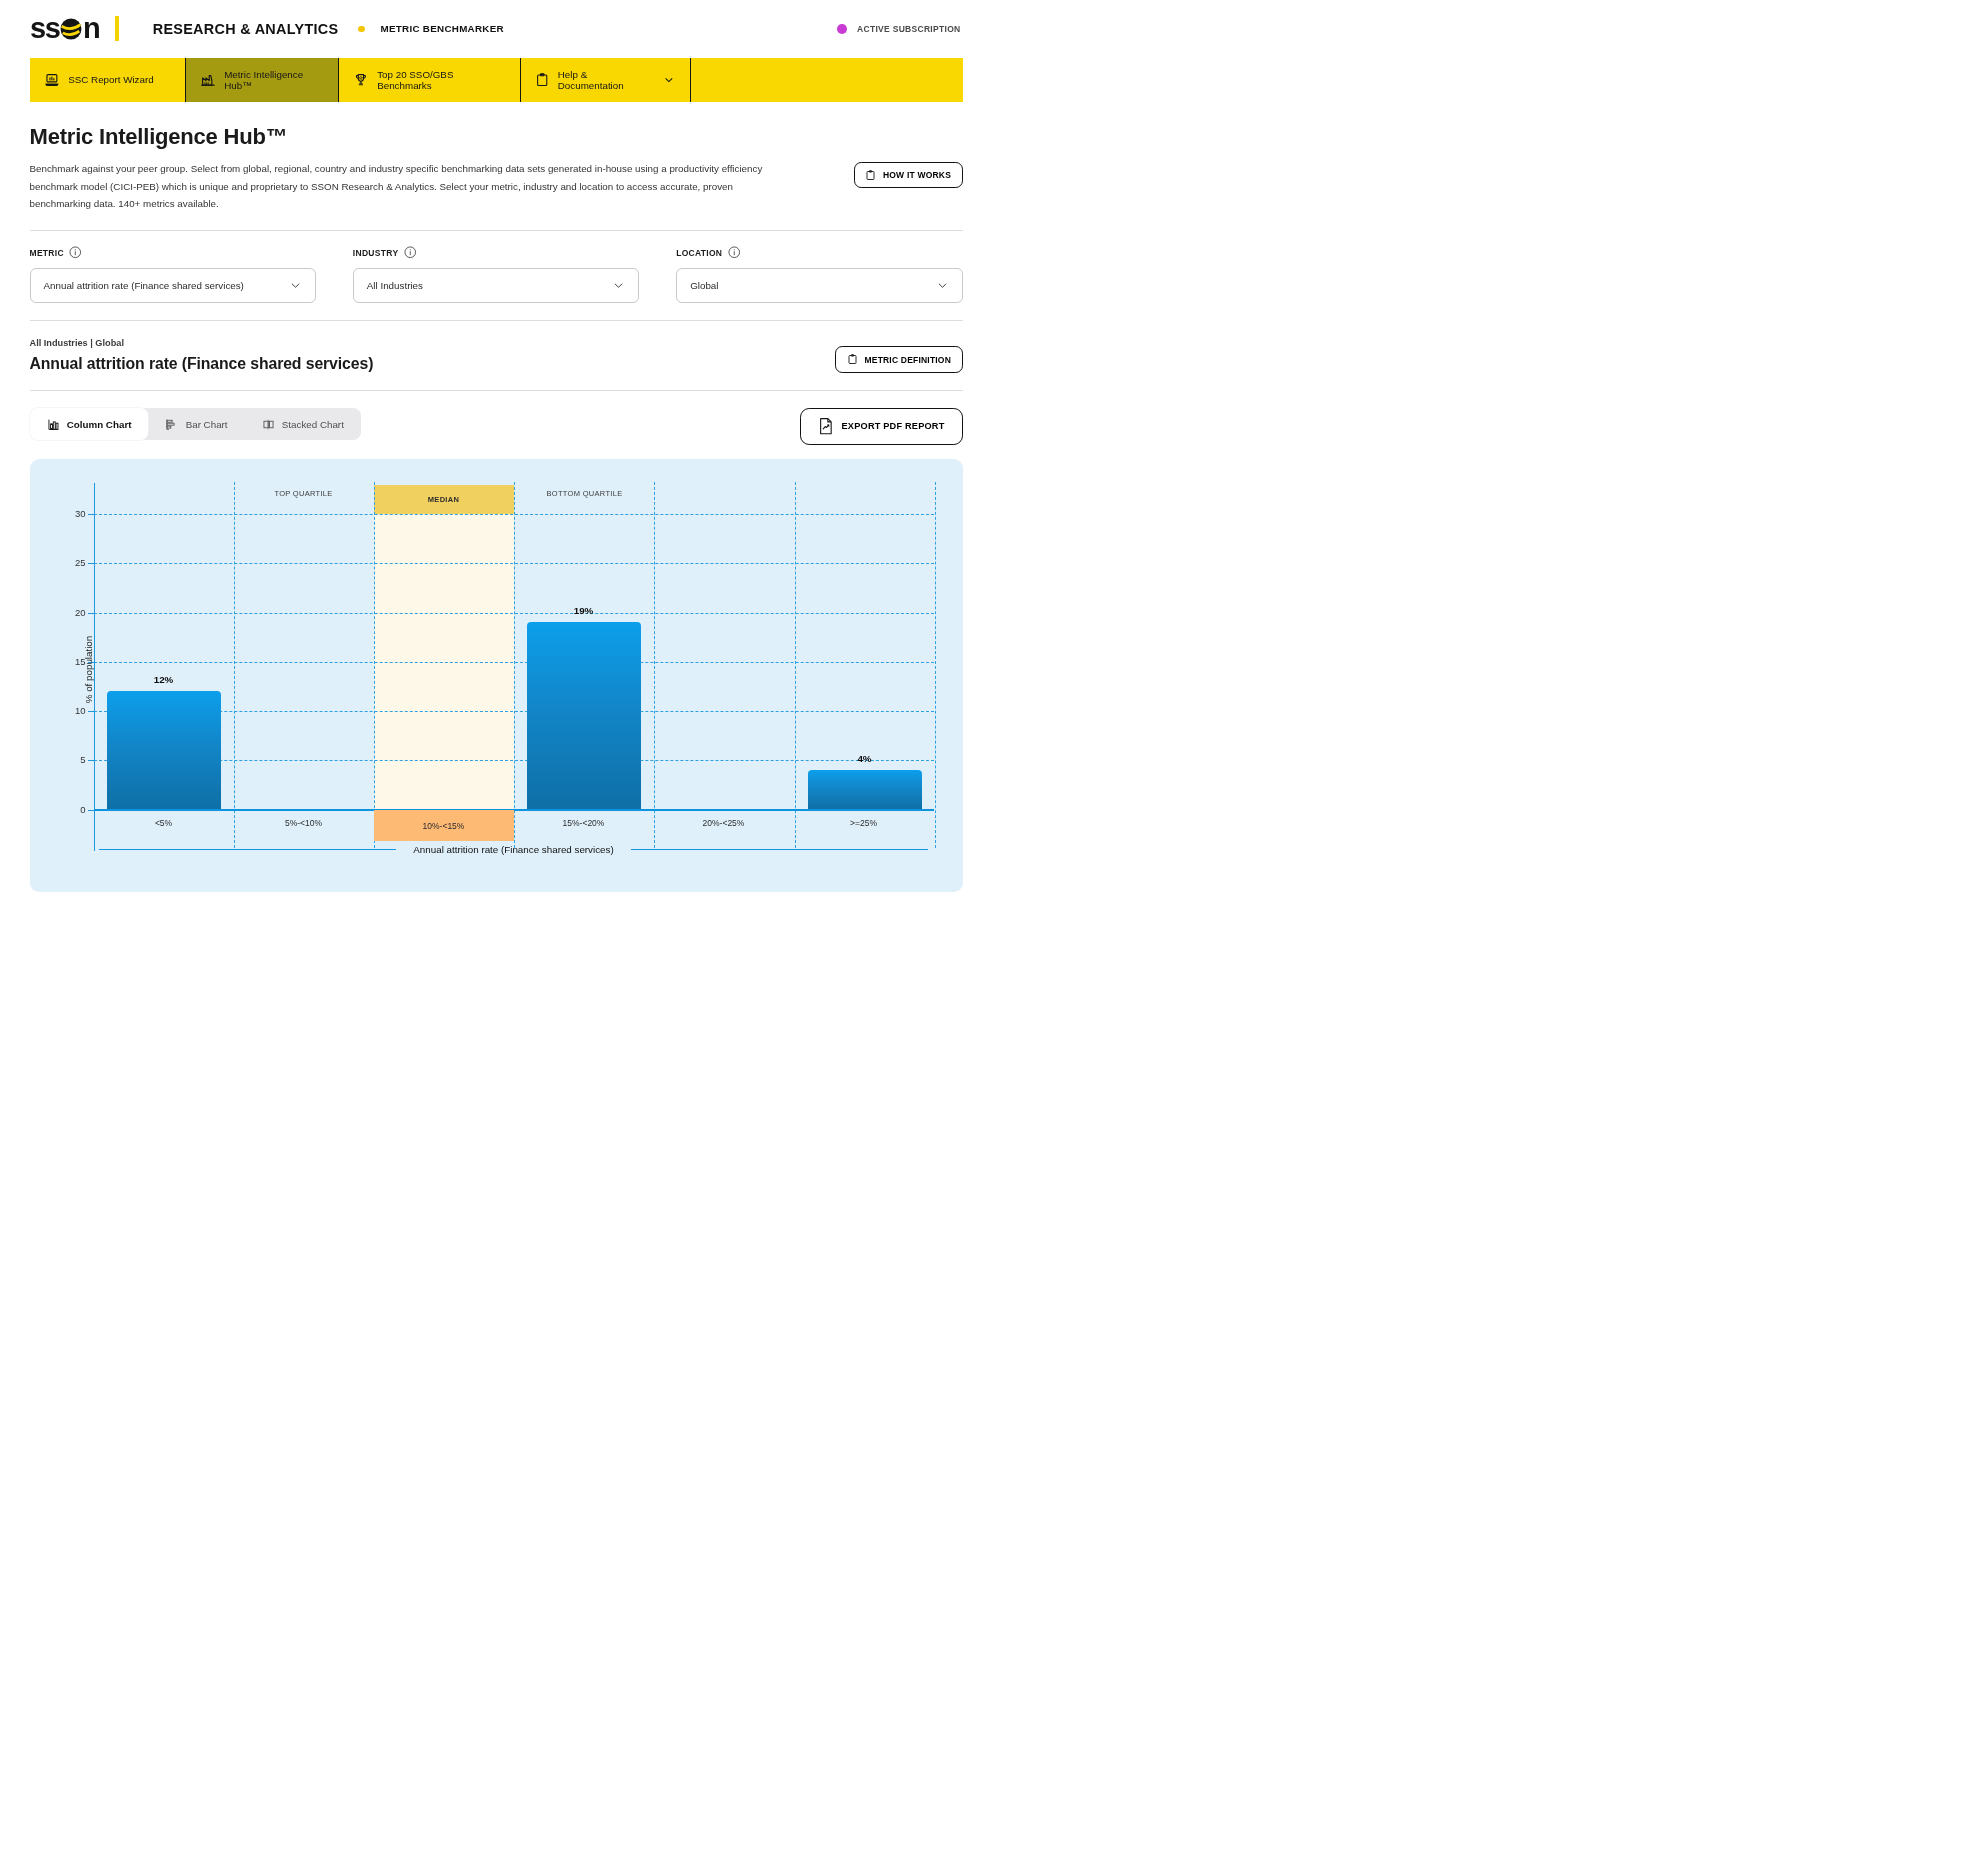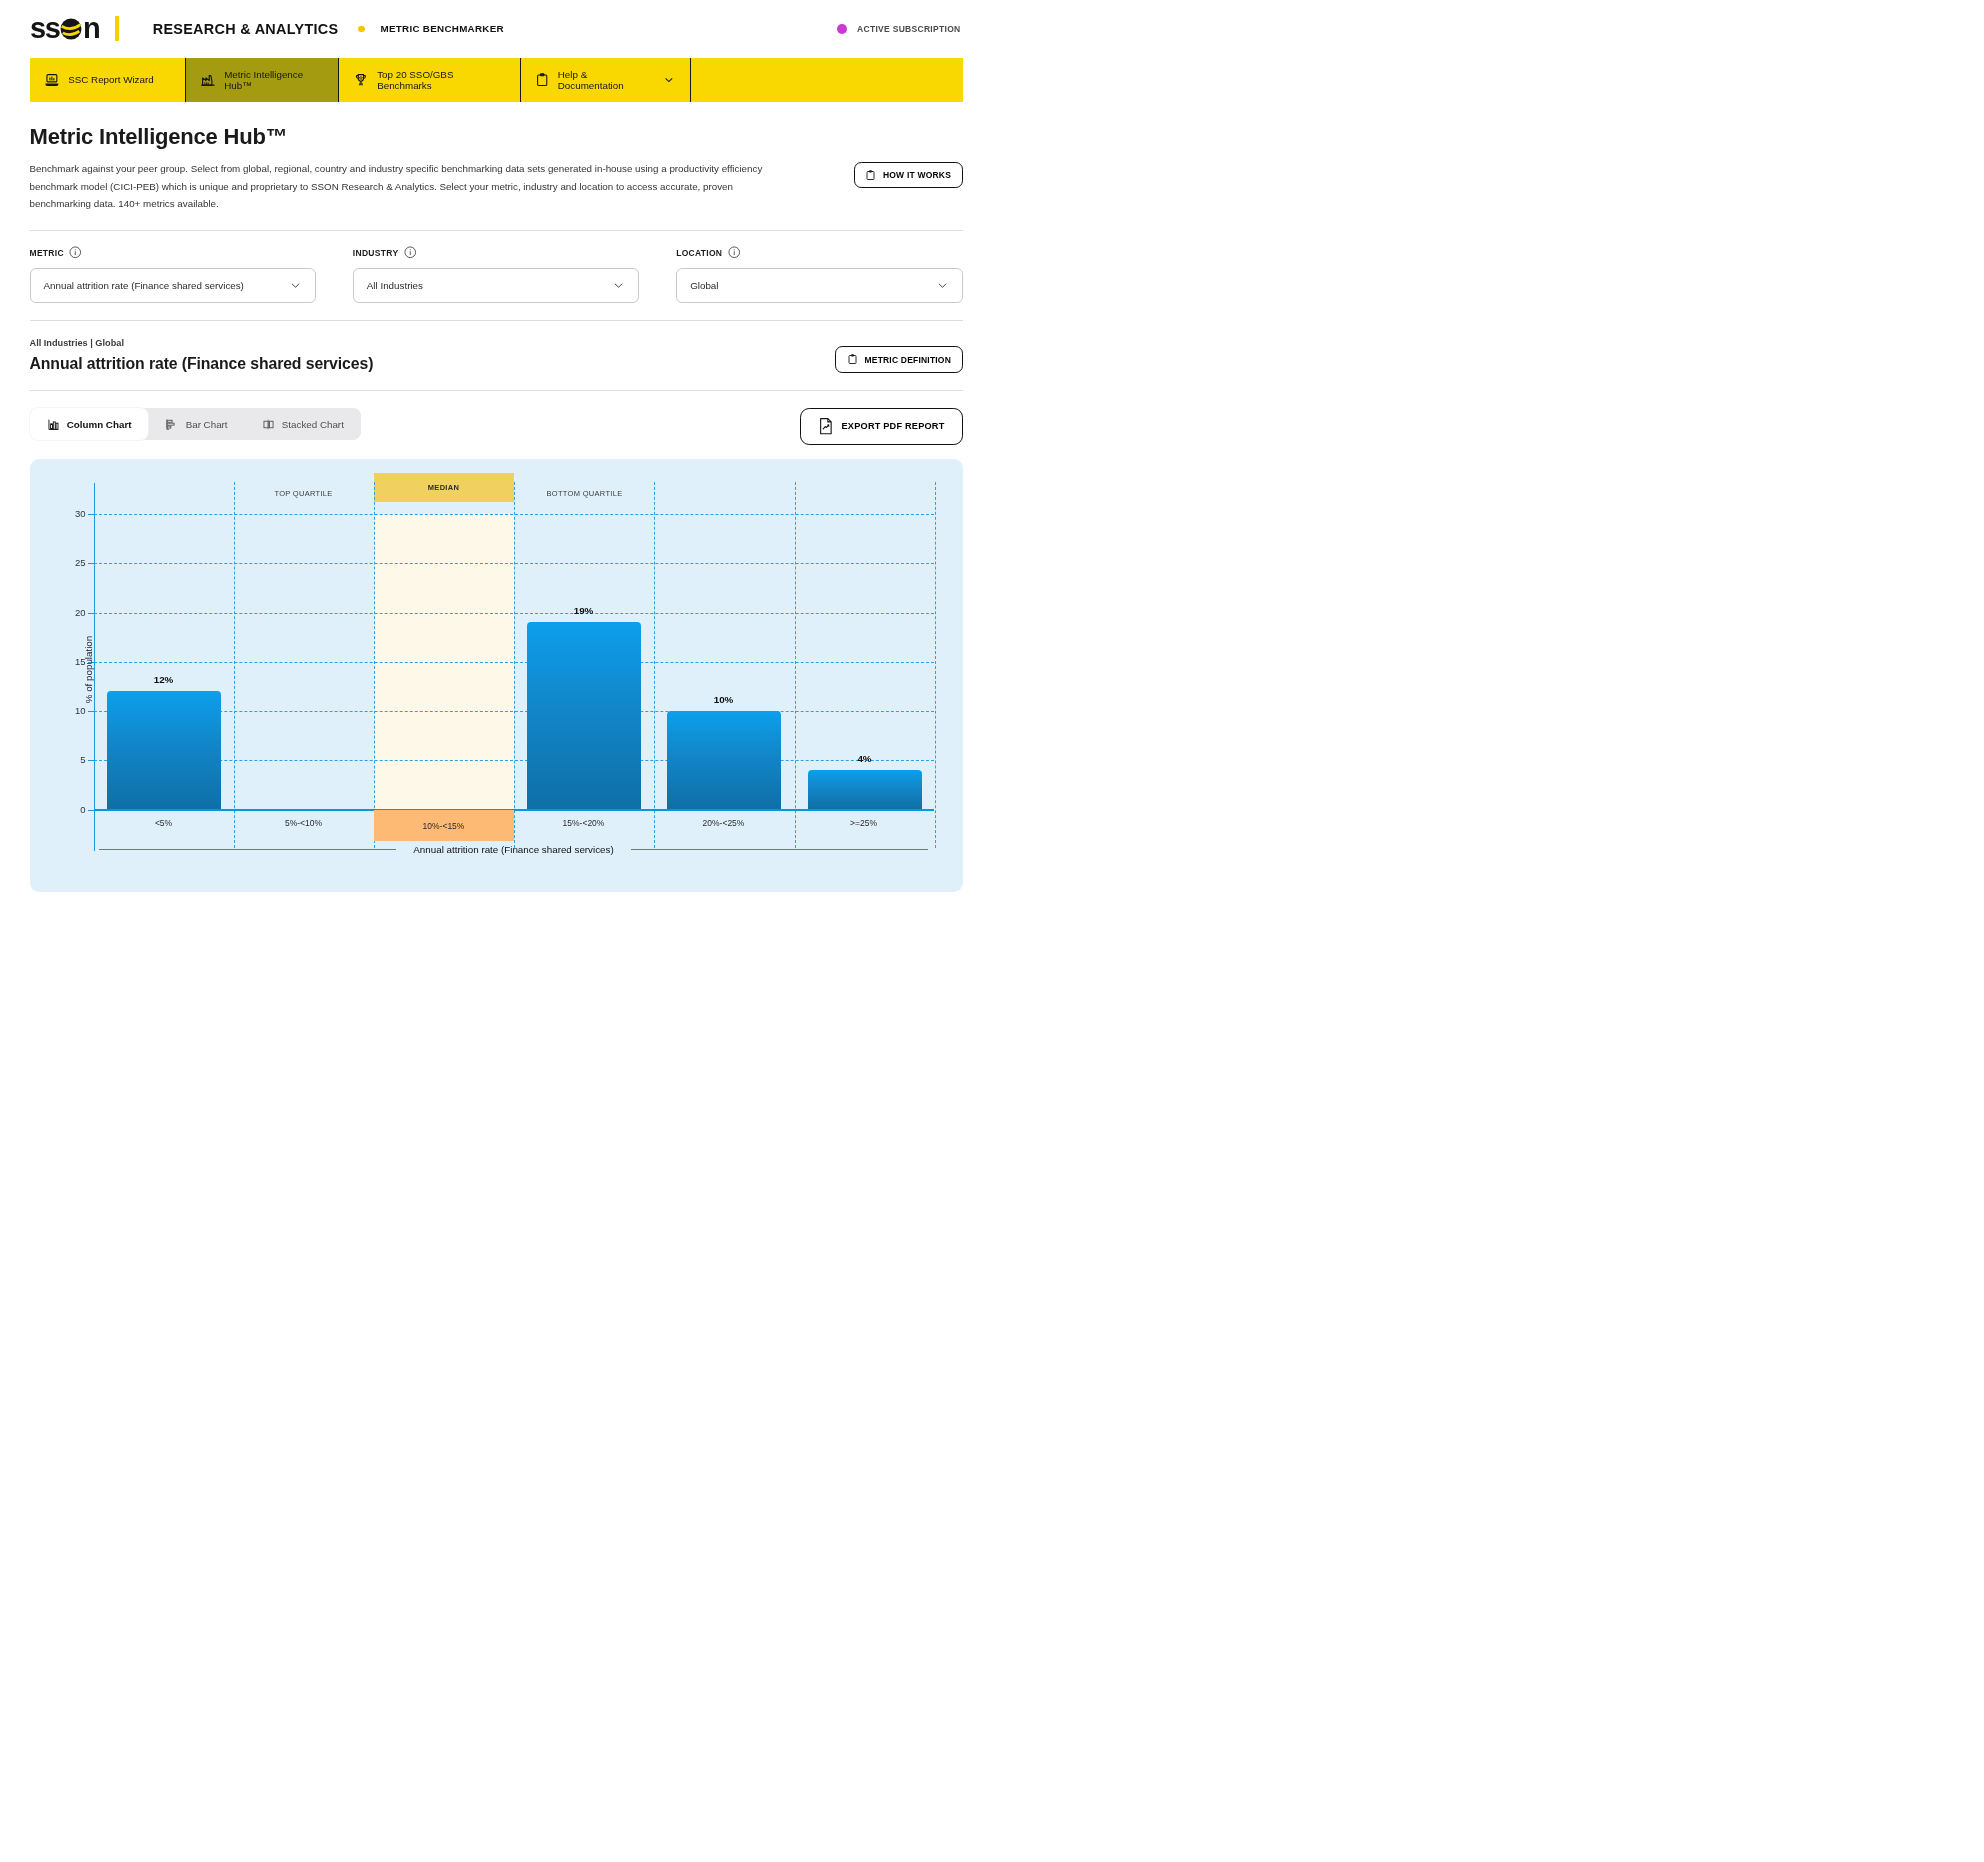--- a/index.html
+++ b/index.html
@@ -52,21 +52,21 @@
   
   .controls-row { display:flex; justify-content:space-between; align-items:flex-start; margin-top:17px; }
   .seg { display:flex; background:#E9E9EC; border-radius:7.9px; }
   .seg-item { display:flex; align-items:center; gap:7.2px; padding:9.8px 17px; font-size:9.8px; color:#4f4f4f; border-radius:7.9px; cursor:pointer; }
   .seg-item.active { background:#fff; color:#111; font-weight:bold; box-shadow:0 0 0 0.7px #f2f2f4; }
   .btn-export { display:flex; align-items:center; gap:7.9px; border:1.1px solid #111; border-radius:9.2px; background:#fff; padding:0 17px; height:37px; font-size:9.2px; font-weight:bold; letter-spacing:0.2px; cursor:pointer; }
 
   
   .panel { position:relative; margin:14.4px 29.5px 11.8px 29.5px; width:933px; height:433px; background:#DFF0FA; border-radius:9.2px; overflow:hidden; }
   .cream-band { position:absolute; left:344px; top:55px; width:140px; height:295px; background:#FDF8E8; }
-  .median-topbox { position:absolute; left:344px; top:14px; width:140px; height:29px; background:#F0D05E; display:flex; align-items:center; justify-content:center; font-size:7.5px; font-weight:bold; letter-spacing:0.3px; color:#2e2e2e; }
+  .median-topbox { position:absolute; left:344px; top:26px; width:140px; height:29px; background:#F0D05E; display:flex; align-items:center; justify-content:center; font-size:7.5px; font-weight:bold; letter-spacing:0.3px; color:#2e2e2e; }
   .q-label { position:absolute; top:34px; transform:translate(-50%,-50%); font-size:7.5px; letter-spacing:0.3px; color:#3b3b3b; white-space:nowrap; }
   .q-top { left:274px; } .q-bottom { left:555px; }
 
   .gridline { position:absolute; left:64px; width:840px; height:0; border-top:1.3px dashed #2FA0E1; }
   .vline { position:absolute; top:23px; height:366px; width:0; border-left:1.3px dashed #2FA0E1; }
   .yaxis { position:absolute; left:64px; top:24px; width:1.6px; height:368px; background:#1E97DC; }
   .baseline { position:absolute; left:64px; top:350px; width:840px; height:2px; background:#0E93DF; }
   .tickmark { position:absolute; left:58px; width:6.6px; height:1.3px; background:#1E97DC; }
   .ticklabel { position:absolute; right:877px; transform:translateY(-52%); font-size:9.5px; color:#333; }
 
@@ -357,24 +357,20 @@
     <div class="ticklabel" style="top:351px">0</div>
 
     <div class="col" style="left:64px;     width:140px">
         <div class="bar-label">12%</div>
         <div class="bar" style="height: 118px;"></div>
       </div>
     <div class="col" style="left:484px;    width:140px">
         <div class="bar-label">19%</div>
         <div class="bar" style="height: 187px;"></div>
       </div>
-    <div class="col" style="left:624px;  width:140px">
-        <div class="bar-label">10%</div>
-        <div class="bar" style="height: 98px;"></div>
-      </div>
     <div class="col" style="left:765px; width:140px">
         <div class="bar-label">4%</div>
         <div class="bar" style="height: 39px;"></div>
       </div>
 
     <div class="baseline"></div>
 
     <div class="xlabel" style="left:134px">&lt;5%</div>
     <div class="xlabel" style="left:274px">5%-&lt;10%</div>
     <div class="xlabel-box">10%-&lt;15%</div>

